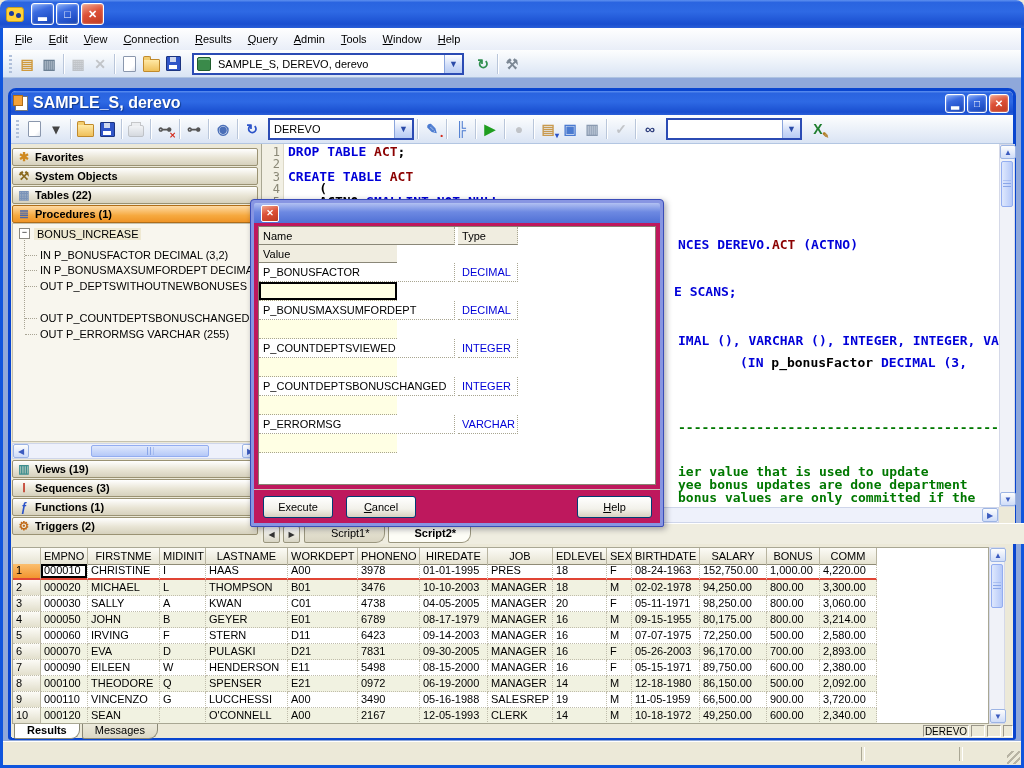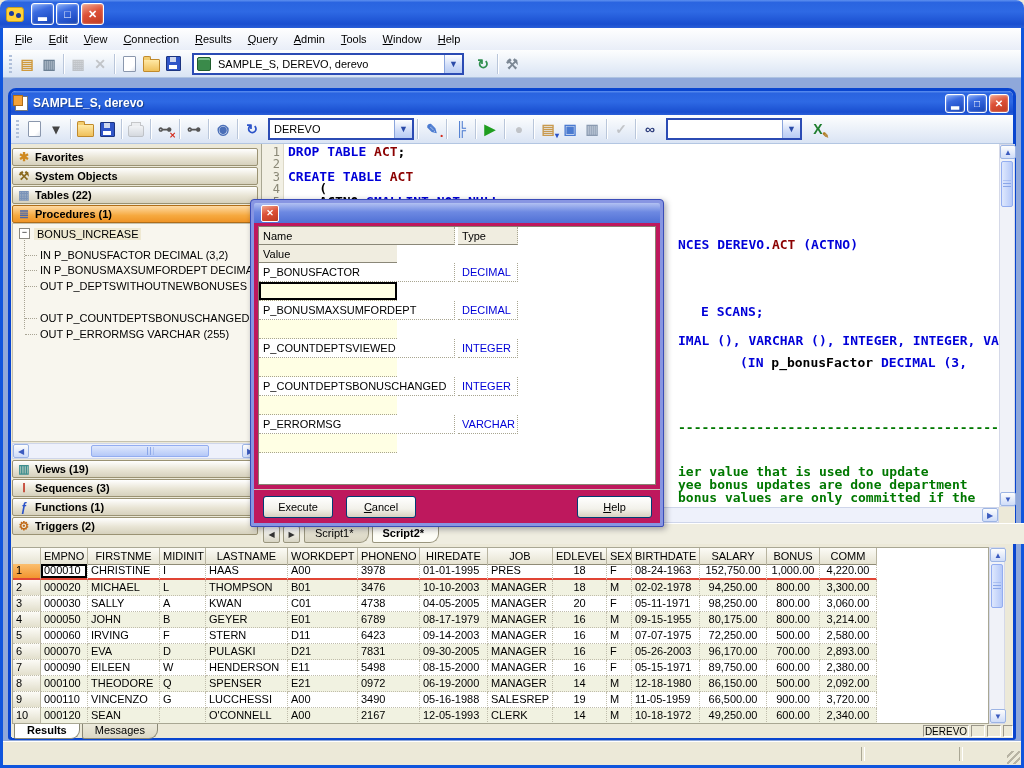--- a/index.html
+++ b/index.html
@@ -57,21 +57,21 @@
   #mdi{left:3px;top:78px;width:1018px;height:663px;background:#8fa8da;}
 
   
   #child{left:8px;top:88px;width:1008px;height:652px;border:3px solid #0945cf;border-radius:8px 8px 3px 3px;
     background:#ece9d8;box-sizing:border-box;}
   #child-title{height:24px;border-radius:5px 5px 0 0;
     background:linear-gradient(180deg,#5e90f0 0%,#2a64e0 10%,#2e69e4 45%,#1a4fd0 88%,#2a5fd8 100%);
     display:flex;align-items:center;padding:0 4px;}
   .doclogo{width:11px;height:13px;background:#fff;border:1px solid #777;margin-right:5px;position:relative;}
   .doclogo::before{content:"";position:absolute;left:-3px;top:-2px;width:8px;height:9px;background:#f3a23a;border:1px solid #b06d18;}
-  #child-title .wtitle{font-size:12px;}
+  #child-title .wtitle{font-size:16px;}
   #child-title .wb{width:18px;height:17px;font-size:10px;}
   #child-toolbar{height:28px;background:linear-gradient(#fdfefe,#dae4f4);border-bottom:1px solid #b3c6e2;
     display:flex;align-items:center;padding-left:3px;}
   #child-client{position:relative;height:594px;}
 
   
   .shead{position:absolute;left:1px;width:246px;height:18px;box-sizing:border-box;
     background:linear-gradient(#ffffff,#e8e4d4 55%,#d6d1bd);border:1px solid #9a9273;border-radius:2px;
     display:flex;align-items:center;gap:4px;padding:0 4px;font-weight:bold;cursor:pointer;}
   .shead.sel{background:linear-gradient(#fedaa4,#f6a93f 60%,#ef9426);border-color:#b06d18;}
@@ -96,37 +96,37 @@
   #editor{left:250px;top:0;width:738px;height:363px;background:#fff;border-left:1px solid #a9a793;position:absolute;overflow:hidden;}
   #gutter{position:absolute;left:0;top:0;width:22px;height:100%;background:#f2f0e4;border-right:1px solid #ddd9c8;
      font:12px/12.4px "DejaVu Sans Mono",monospace;color:#8a8876;text-align:right;padding:2px 3px 0 0;box-sizing:border-box;}
   #code{position:absolute;left:26px;top:2px;font:bold 13px/12.4px "DejaVu Sans Mono",monospace;white-space:pre;}
   .kw{color:#0000d8;} .tb{color:#8b0000;} .pl{color:#000;} .cm{color:#007800;}
   .frag{position:absolute;font:bold 13px/12px "DejaVu Sans Mono",monospace;white-space:pre;}
 
   #script-bar{left:250px;top:379px;width:763px;height:21px;background:#efede0;border-top:1px solid #fff;position:absolute;display:flex;align-items:flex-start;padding-top:1px;box-sizing:border-box;}
   .tabbtn{width:15px;height:15px;margin:1px 1px 0 2px;background:linear-gradient(#fff,#d8d5c4);border:1px solid #9a967e;border-radius:2px;
      font-size:8px;display:flex;align-items:center;justify-content:center;color:#333;}
-  .xtab{height:17px;line-height:16px;padding:0 14px 0 10px;margin-left:3px;background:linear-gradient(#eceadb,#d9d5c2);
+  .xtab{height:17px;line-height:16px;padding:0 14px 0 26px;margin-left:3px;background:linear-gradient(#eceadb,#d9d5c2);
      border:1px solid #9a967e;border-top:none;border-radius:0 0 9px 2px;}
   .xtab.act{background:#fdfdf6;font-weight:bold;}
 
   
   #grid{left:1px;top:403px;width:977px;height:177px;background:#fff;border:1px solid #a9a793;box-sizing:border-box;position:absolute;overflow:hidden;}
   .gc{display:inline-block;height:16px;line-height:15px;box-sizing:border-box;vertical-align:top;overflow:hidden;white-space:nowrap;
       border-right:1px dotted #c0bdab;border-bottom:1px dotted #c0bdab;padding:0 3px;}
   .ghd .gc{background:linear-gradient(#fcfbf6,#e6e3d2);border-right:1px solid #b8b4a0;border-bottom:1px solid #8f8b76;text-align:center;height:17px;line-height:16px;}
   .gnum{background:linear-gradient(#fcfbf6,#e2dfcc);border-right:1px solid #b8b4a0;text-align:left;}
   .grow{white-space:nowrap;height:16px;}
   .grow.alt .gc{background:#f1f2e1;}
   .grow.alt .gnum{background:linear-gradient(#fcfbf6,#e2dfcc);}
   .grow.selrow .gc{border-bottom:2px solid #e04434;line-height:13px;}
   .grow.selrow .gnum{background:linear-gradient(#fbbf6e,#f2952f);}
   .foccell{box-shadow:inset 0 0 0 2px #000;}
-  .num{text-align:center;}
+  .num{text-align:left;}
 
   #bottom-strip{left:1px;top:580px;width:1001px;height:14px;background:#ece9d8;position:absolute;}
   .btab{display:inline-block;height:14px;line-height:13px;padding:0 12px;margin-left:2px;vertical-align:top;
      background:linear-gradient(#eceadb,#dcd8c5);border:1px solid #8a8876;border-top:none;border-radius:0 0 9px 2px;}
   .btab.act{background:#fff;font-weight:bold;}
   .stcell{position:absolute;top:1px;height:12px;box-sizing:border-box;border:1px solid;border-color:#9a968a #fff #fff #9a968a;
      font-size:10px;line-height:11px;text-align:center;}
 
   
   #main-status{left:3px;top:741px;width:1018px;height:24px;background:#ece9d8;border-top:1px solid #fff;box-sizing:border-box;}
@@ -404,21 +404,21 @@
       <div id="gutter">
           <div>1</div>
           <div>2</div>
           <div>3</div>
           <div>4</div>
           <div>5</div>
         </div>
       <div id="code"><div><span class="kw">DROP TABLE</span><span class="pl"> </span><span class="tb">ACT</span><span class="pl">;</span></div><div> </div><div><span class="kw">CREATE TABLE</span><span class="pl"> </span><span class="tb">ACT</span></div><div><span class="pl">    (</span></div><div><span class="pl">    ACTNO </span><span class="kw">SMALLINT NOT NULL</span><span class="pl">,</span></div></div>
       <div id="frags">
           <span class="frag" style="left:416px;top:95px;"><span class="kw">NCES DEREVO.</span><span class="tb">ACT</span><span class="kw"> (ACTNO)</span></span>
-          <span class="frag" style="left:439px;top:142px;margin-top:20px;"><span class="kw">E SCANS;</span></span>
+          <span class="frag" style="left:412px;top:142px;"><span class="kw">E SCANS;</span></span>
           <span class="frag" style="left:416px;top:191px;"><span class="kw">IMAL (), VARCHAR (), INTEGER, INTEGER, VAR</span></span>
           <span class="frag" style="left:478px;top:213px;"><span class="kw">(IN </span><span class="pl">p_bonusFactor</span><span class="kw"> DECIMAL (3,</span></span>
           <span class="frag" style="left:416px;top:278px;"><span class="cm">-----------------------------------------</span></span>
           <span class="frag" style="left:416px;top:322px;"><span class="cm">ier value that is used to update</span></span>
           <span class="frag" style="left:416px;top:335px;"><span class="cm">yee bonus updates are done department</span></span>
           <span class="frag" style="left:416px;top:348px;"><span class="cm">bonus values are only committed if the</span></span>
         </div>
     </div>
     <div class="vscroll" style="left:988px;top:0;height:363px;">
       <span class="sbb" style="left:0;top:0;">▲</span>

